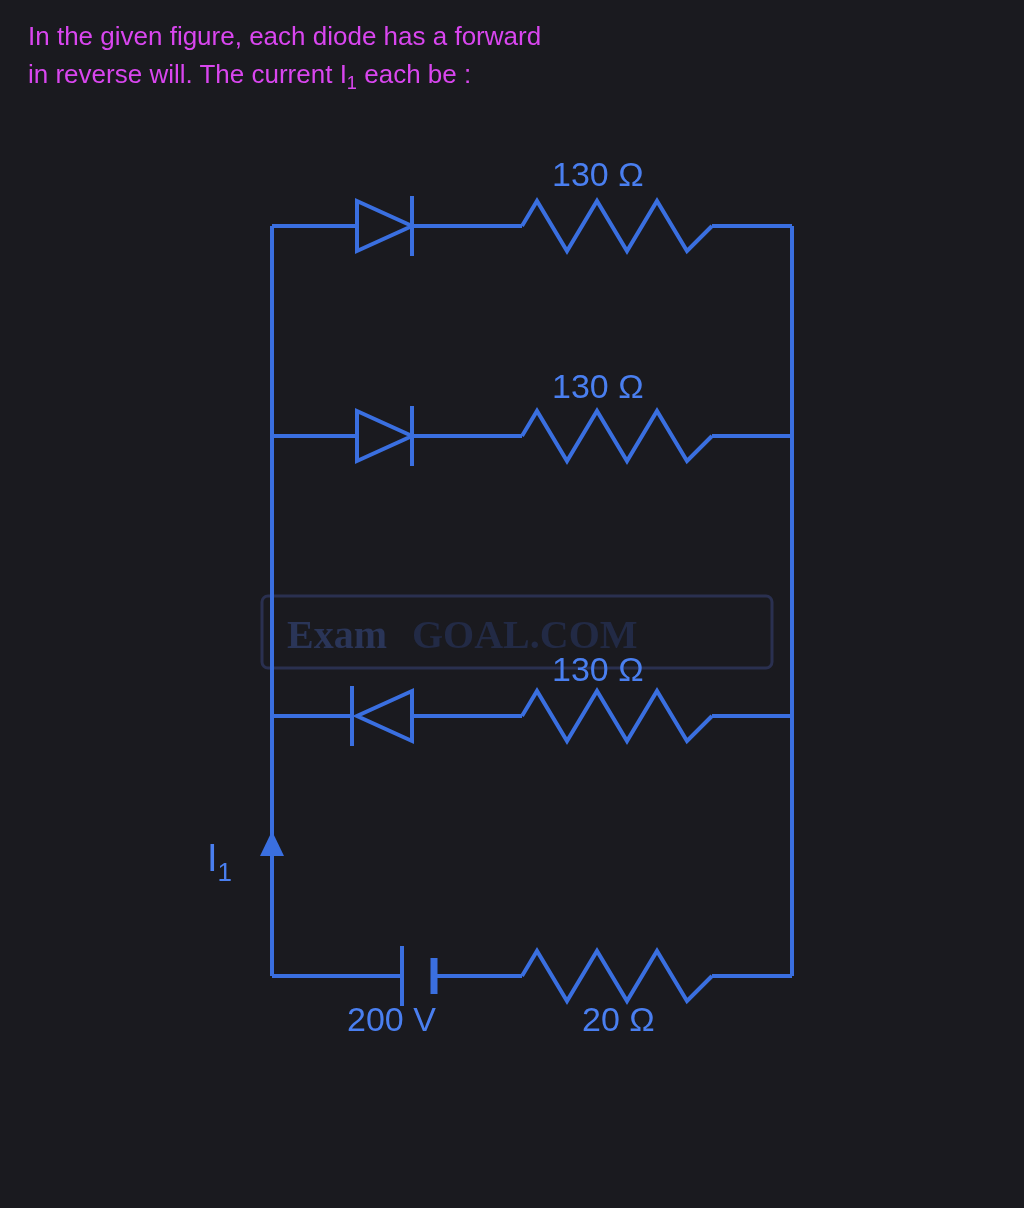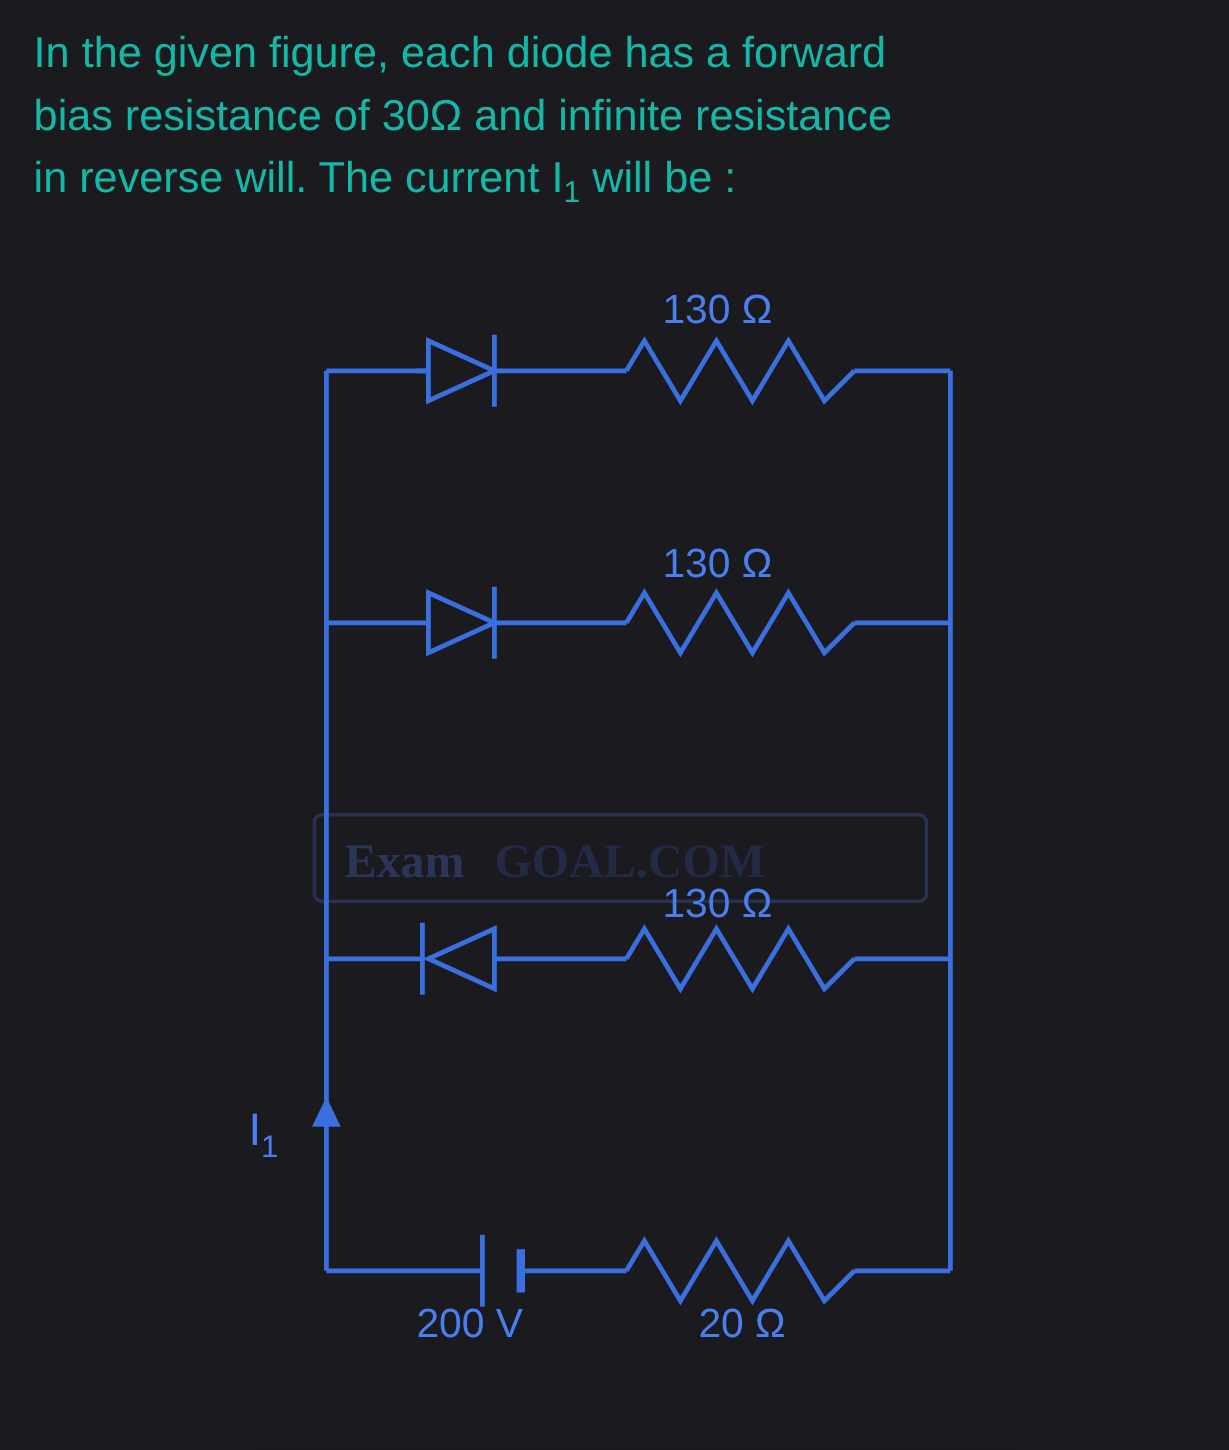--- a/index.html
+++ b/index.html
@@ -10,23 +10,23 @@
     font-family: Arial, Helvetica, sans-serif;
     width: 1024px;
     height: 1208px;
     overflow: hidden;
   }
   .page {
     padding: 18px 28px;
     box-sizing: border-box;
   }
   .question {
-    font-size: 36px;
+    font-size: 26px;
     line-height: 1.45;
-    color: #14b8a6;
+    color: #d946ef;
     font-weight: 400;
     margin-bottom: 40px;
     max-width: 960px;
   }
   .sub {
     vertical-align: sub;
     font-size: 0.7em;
   }
   .circuit-wrap {
     display: flex;
@@ -73,24 +73,21 @@
 </head>
 <body>
 
 <div class="page">
 
   <div class="question">
     <div>
       <span>In the given figure, each diode has a forward</span>
     </div>
     <div>
-      <span>bias resistance of </span><span>30Ω</span><span> and infinite resistance</span>
-    </div>
-    <div>
-      <span>in reverse will. The current I</span><span class="sub">1</span><span> will be :</span>
+      <span>in reverse will. The current I</span><span class="sub">1</span><span> each be :</span>
     </div>
   </div>
 
   <div class="circuit-wrap">
     <svg width="720" height="900" viewBox="0 0 720 900">
 
       <rect x="110" y="460" width="510" height="72" rx="6" class="watermark-box"></rect>
       <text x="135" y="512" class="watermark-text">Exam</text>
       <text x="260" y="512" class="watermark-text2">GOAL.COM</text>
 

